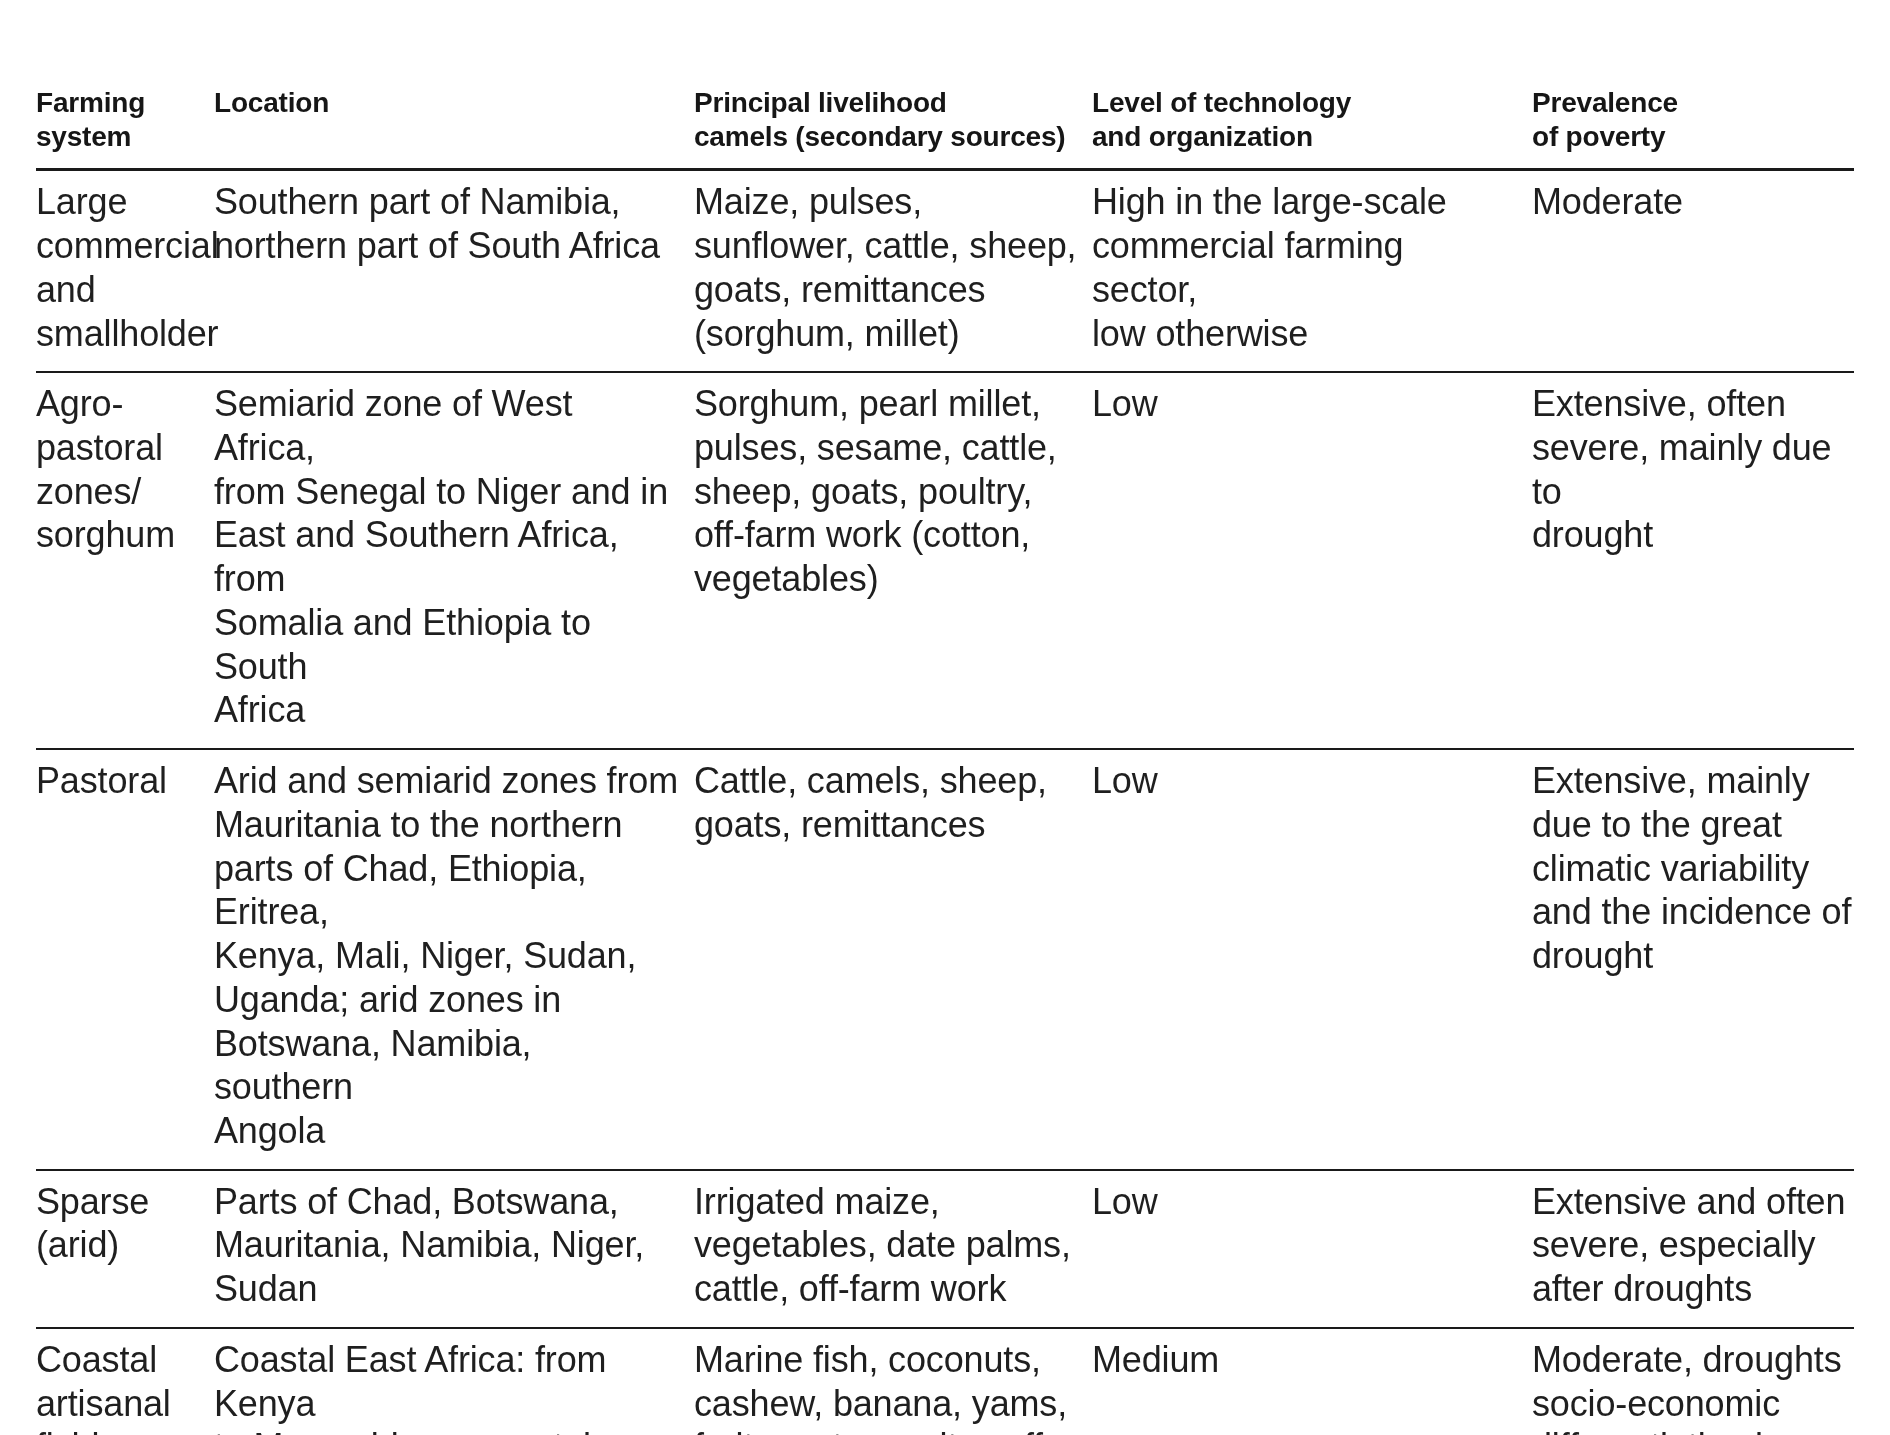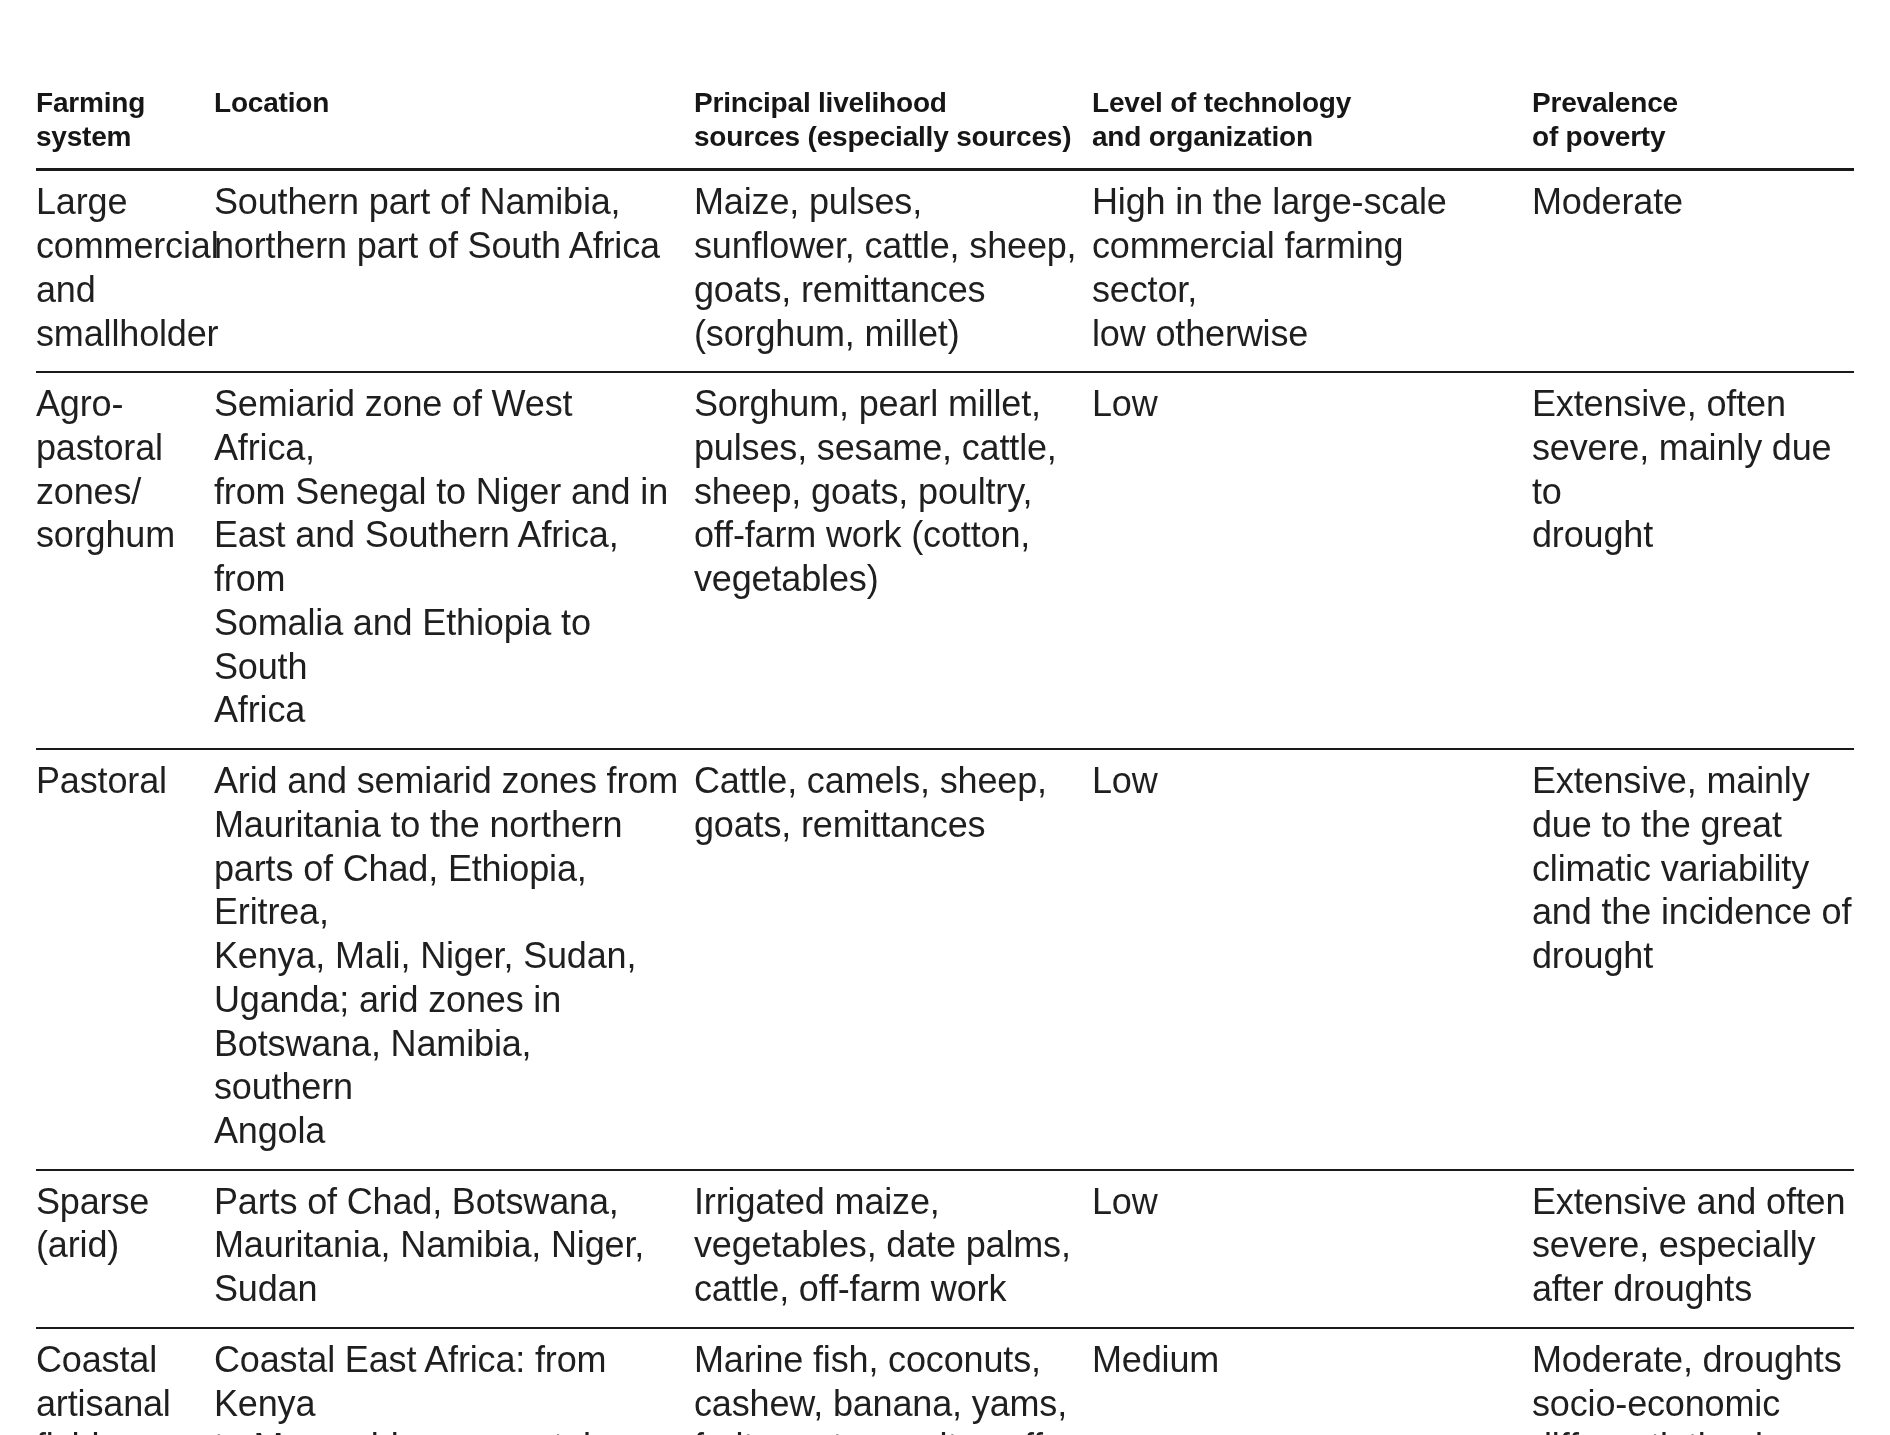--- a/index.html
+++ b/index.html
@@ -94,21 +94,21 @@
         <tr>
           <th class="first">
             <span class="cell-text">Farming
 system</span>
           </th>
           <th>
             <span class="cell-text">Location</span>
           </th>
           <th>
             <span class="cell-text">Principal livelihood
-sources (especially sources)</span>
+camels (secondary sources)</span>
           </th>
           <th>
             <span class="cell-text">Level of technology
 and organization</span>
           </th>
           <th>
             <span class="cell-text">Prevalence
 of poverty</span>
           </th>
         </tr>

